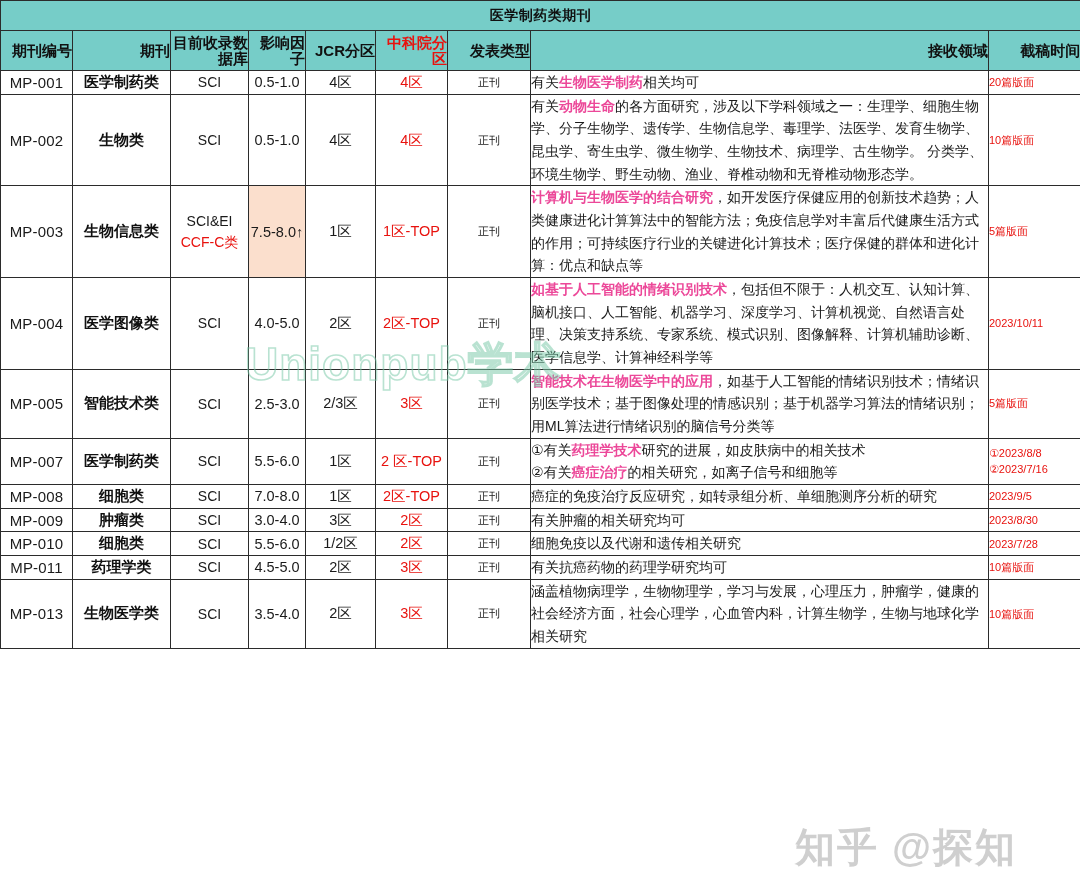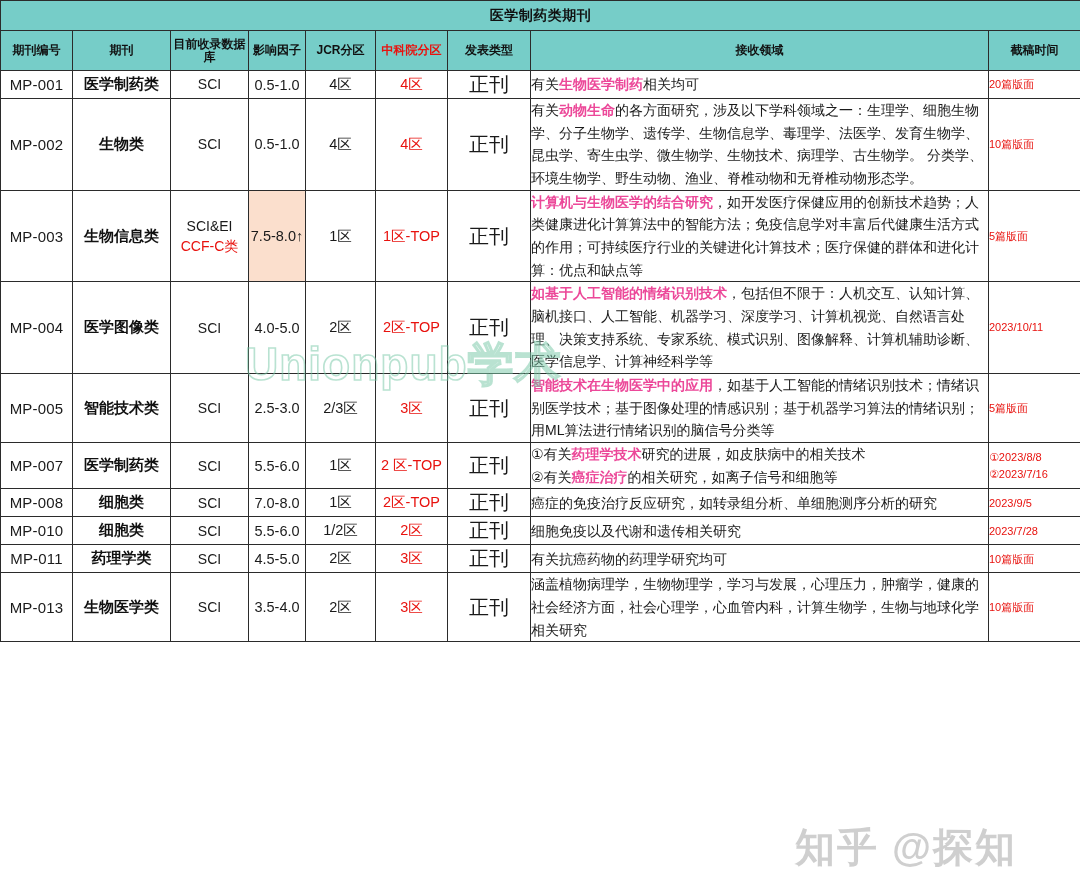--- a/index.html
+++ b/index.html
@@ -48,23 +48,23 @@
     font-weight: bold;
     font-size: 14px;
     height: 30px;
     letter-spacing: 0.5px;
     color: #111;
   }
 
   
   .hdr {
     background: #76cdc8;
-    text-align: center;
-    font-weight: bold;
-    font-size: 12px;
+    text-align: right;
+    font-weight: bold;
+    font-size: 15px;
     height: 40px;
     color: #111;
     line-height: 1.05;
     overflow: hidden;
     padding: 0 2px;
     margin-top: 48px;
   }
   .hdr.red { color: #e8120e; }
   .hdr-2line {
     display: block;
@@ -100,21 +100,21 @@
     text-align: center;
     font-size: 14.5px;
   }
   td.c-cas {
     text-align: center;
     font-size: 14.5px;
     color: #e8120e;
   }
   td.c-type {
     text-align: center;
-    font-size: 20px;
+    font-size: 11px;
     margin-top: 20px;
   }
   td.c-field {
     text-align: left;
     font-size: 14px;
     line-height: 1.62;
     padding: 6px 8px 6px 9px;
     color: #1a1a1a;
   }
   td.c-field b { font-weight: bold; color: #ec4899; }
@@ -283,20 +283,31 @@
           <td class="c-name">细胞类</td>
           <td class="c-db"><span>SCI</span></td>
           <td class="c-if">7.0-8.0</td>
           <td class="c-jcr">1区</td>
           <td class="c-cas">2区-TOP</td>
           <td class="c-type">正刊</td>
           <td class="c-field"><span>癌症的免疫治疗反应研究，如转录组分析、单细胞测序分析的研究</span></td>
           <td class="c-deadline">2023/9/5</td>
         </tr>
         <tr>
+          <td class="c-id">MP-009</td>
+          <td class="c-name">肿瘤类</td>
+          <td class="c-db"><span>SCI</span></td>
+          <td class="c-if">3.0-4.0</td>
+          <td class="c-jcr">3区</td>
+          <td class="c-cas">2区</td>
+          <td class="c-type">正刊</td>
+          <td class="c-field"><span>有关肿瘤的相关研究均可</span></td>
+          <td class="c-deadline">2023/8/30</td>
+        </tr>
+        <tr>
           <td class="c-id">MP-010</td>
           <td class="c-name">细胞类</td>
           <td class="c-db"><span>SCI</span></td>
           <td class="c-if">5.5-6.0</td>
           <td class="c-jcr">1/2区</td>
           <td class="c-cas">2区</td>
           <td class="c-type">正刊</td>
           <td class="c-field"><span>细胞免疫以及代谢和遗传相关研究</span></td>
           <td class="c-deadline">2023/7/28</td>
         </tr>

